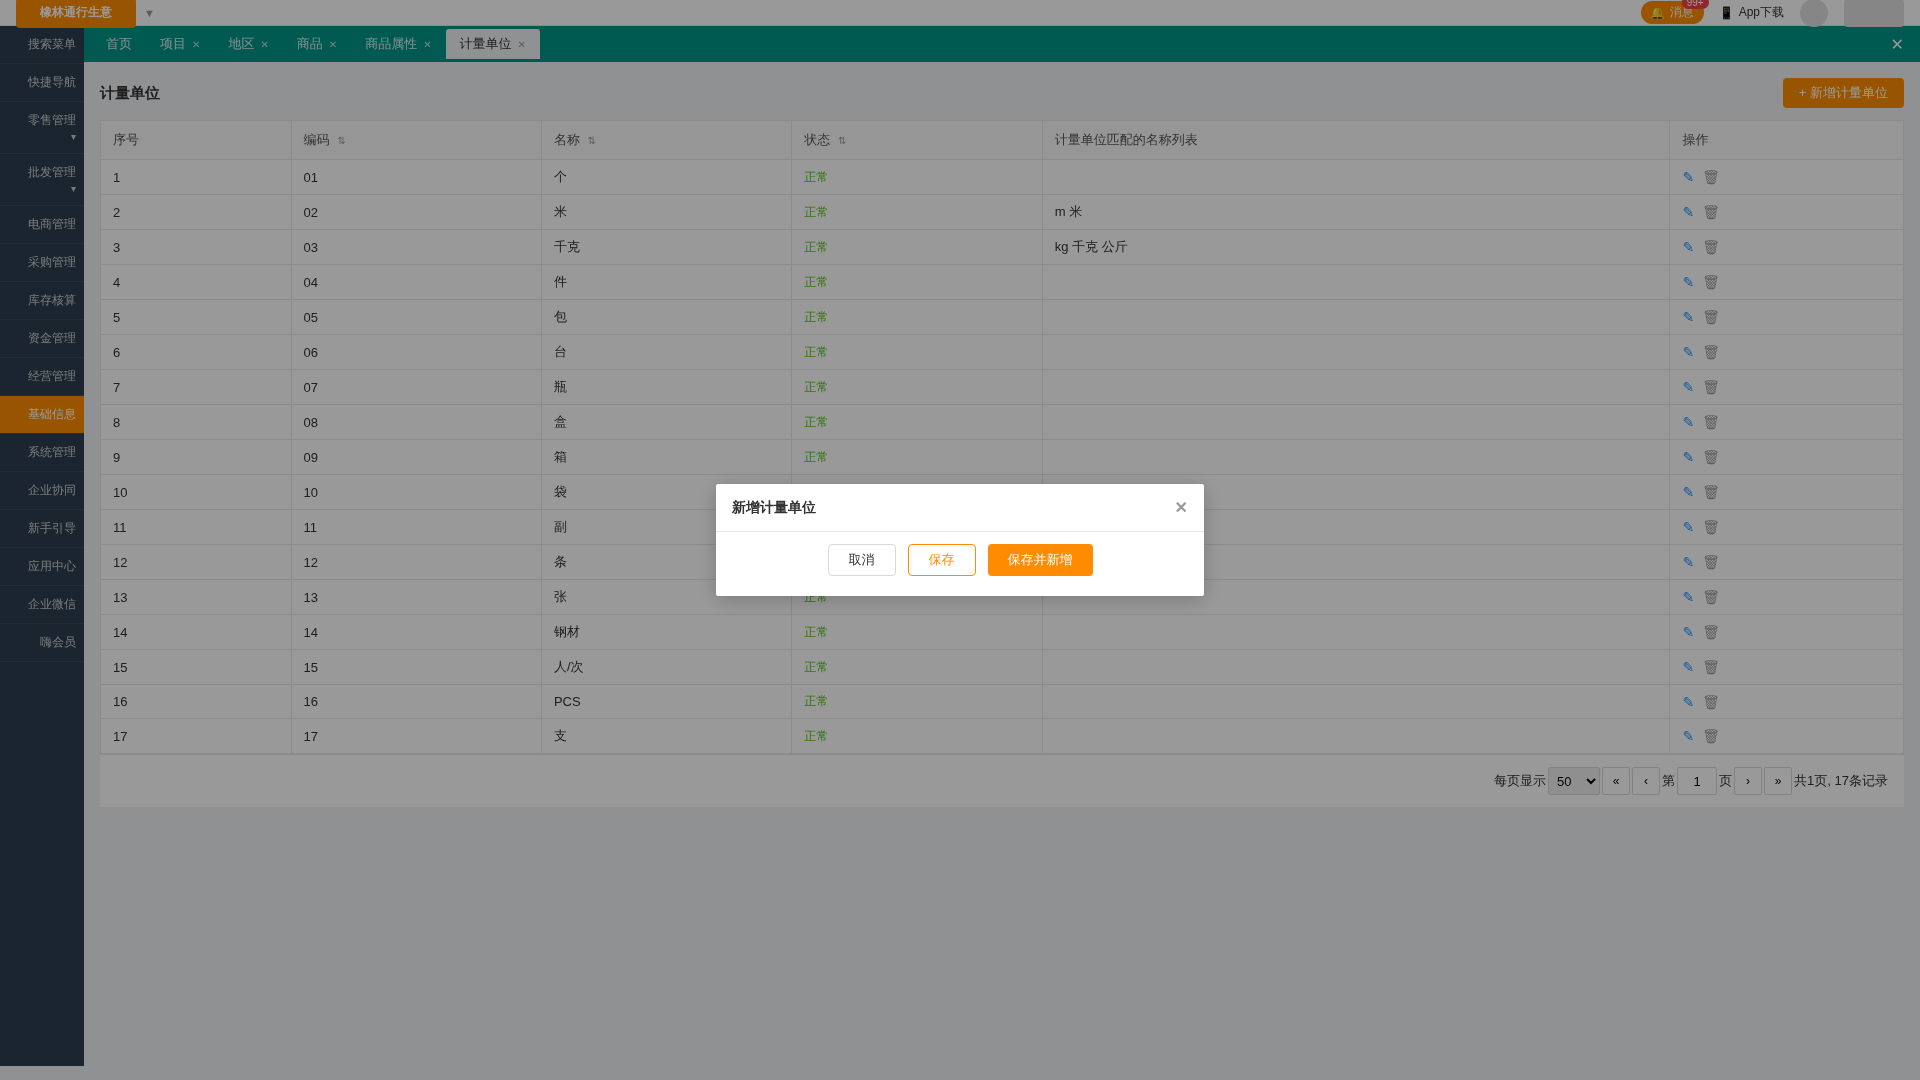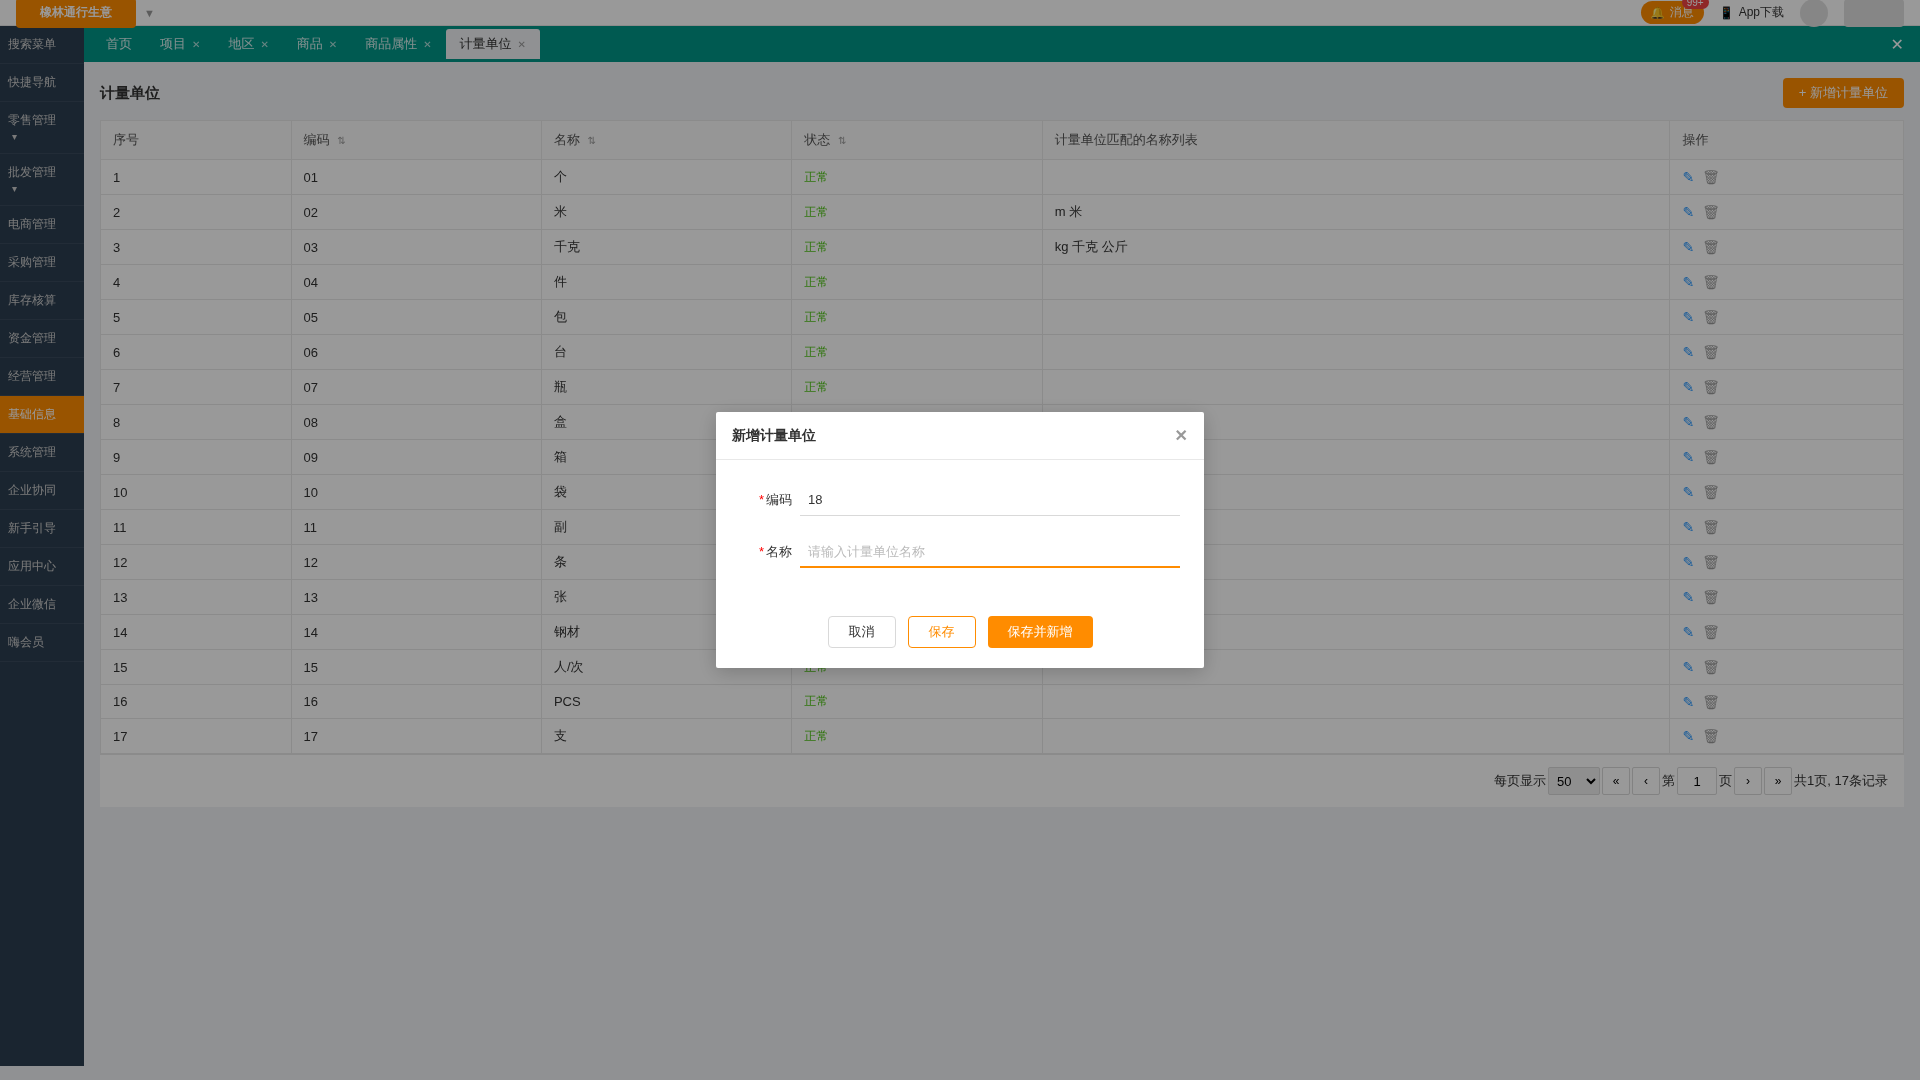--- a/index.html
+++ b/index.html
@@ -87,21 +87,21 @@
       width: 84px;
       background: #2c3e50;
       height: 100%;
       display: flex;
       flex-direction: column;
       overflow-y: auto;
     }
     .sidebar-item {
       padding: 10px 8px;
       color: #ccc;
-      text-align: left;
+      text-align: right;
       cursor: pointer;
       font-size: 12px;
       border-bottom: 1px solid #3a4a5c;
     }
     .sidebar-item.active { background: #ff8c00; color: white; }
 
     
     .main-content {
       flex: 1;
       display: flex;
@@ -733,33 +733,19 @@
     </div>
   </div>
 </div>
 
 <div class="overlay">
   <div class="modal">
     <div class="modal-header">
       <span>新增计量单位</span>
       <span class="modal-close">✕</span>
     </div>
-    <div class="modal-body">
-      <div class="form-row">
-        <div class="form-label">
-          <span class="required-star">*</span><span>编码</span>
-        </div>
-        <input class="form-input" type="text" value="18" style="">
-      </div>
-      <div class="form-row">
-        <div class="form-label">
-          <span class="required-star">*</span><span>名称</span>
-        </div>
-        <input class="form-input focused" type="text" placeholder="请输入计量单位名称" style="">
-      </div>
-    </div>
     <div class="modal-footer">
       <button class="btn-cancel">取消</button>
       <button class="btn-save">保存</button>
       <button class="btn-save-new">保存并新增</button>
     </div>
   </div>
 </div>
 
 </body></html>

